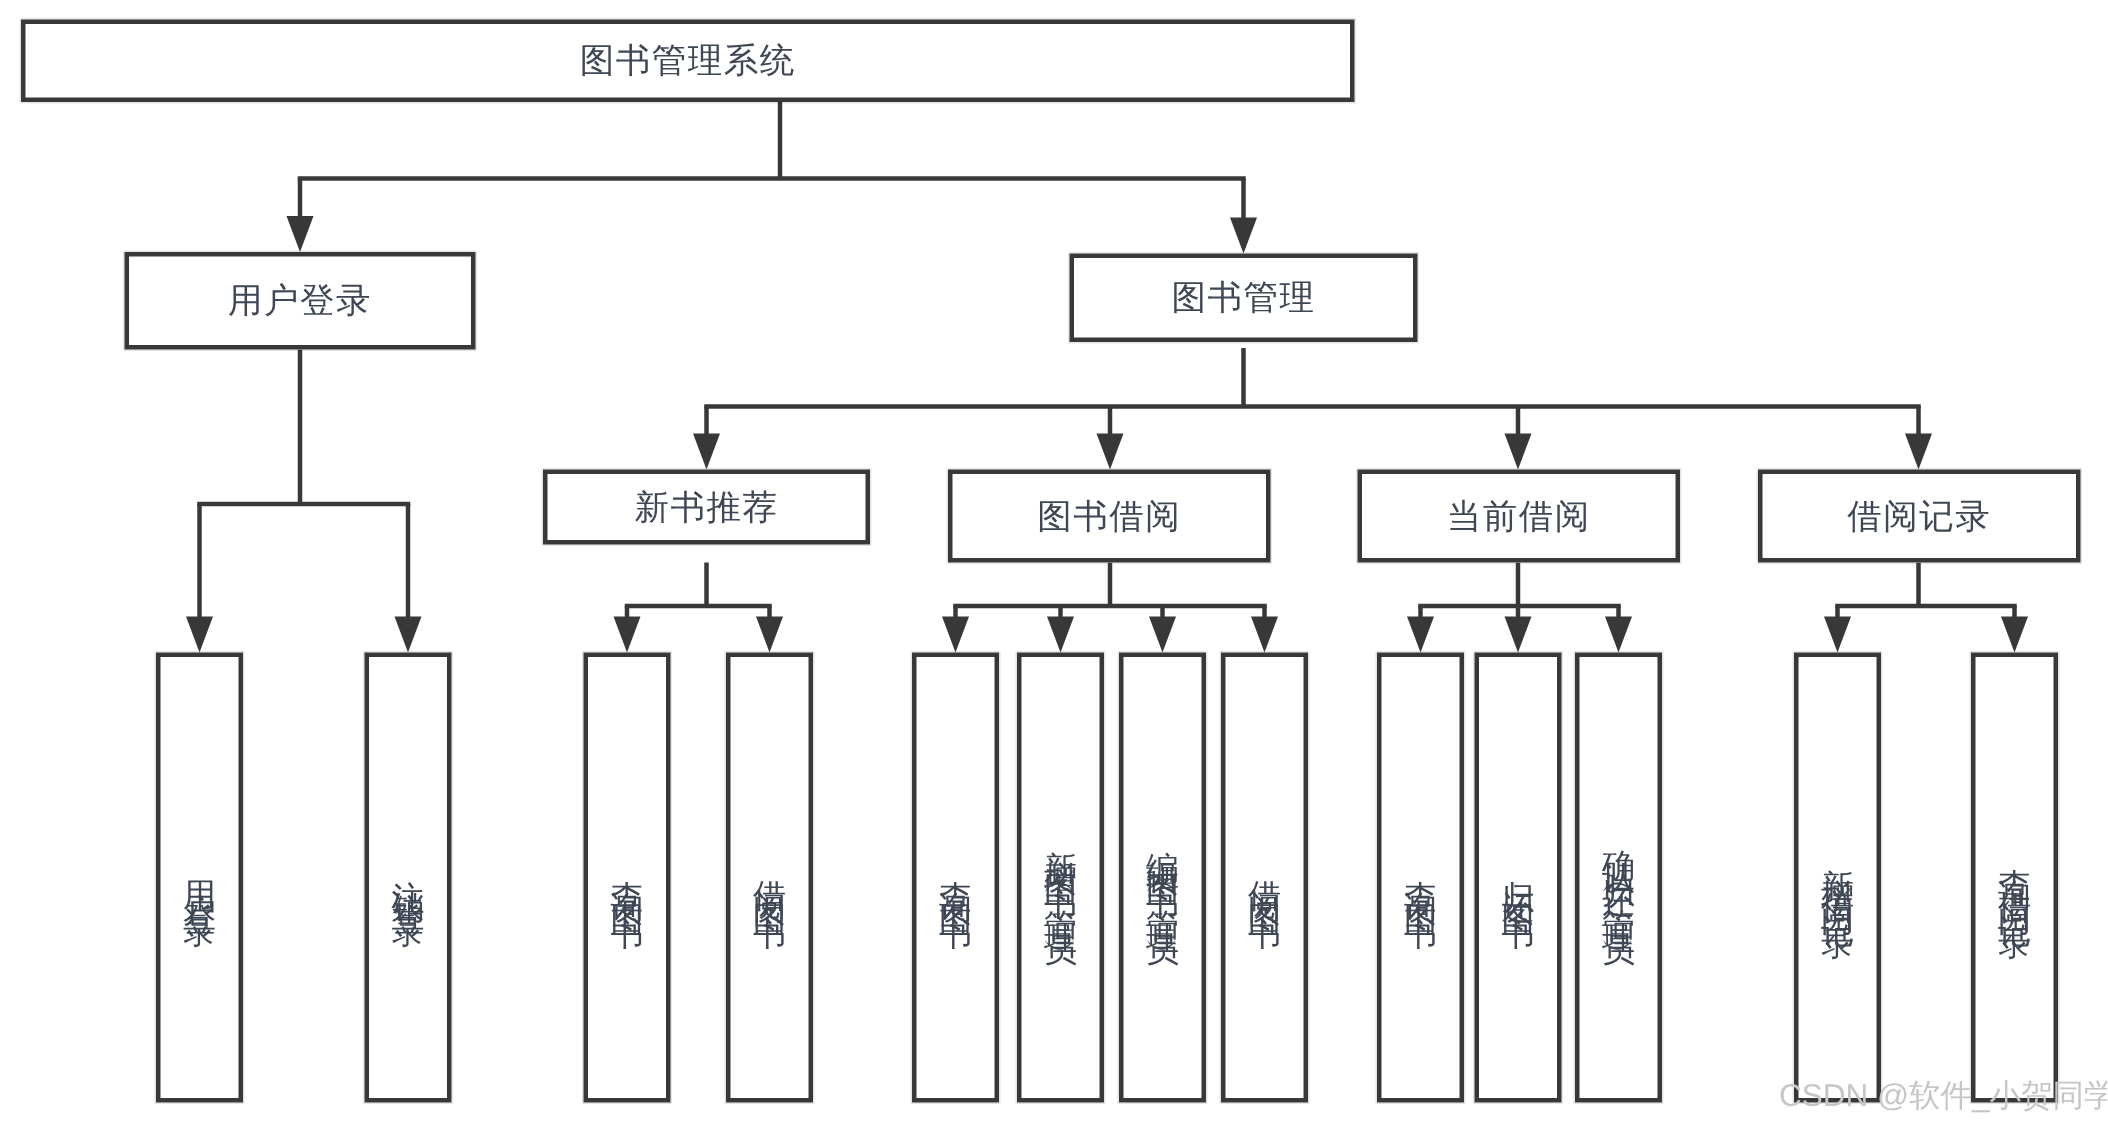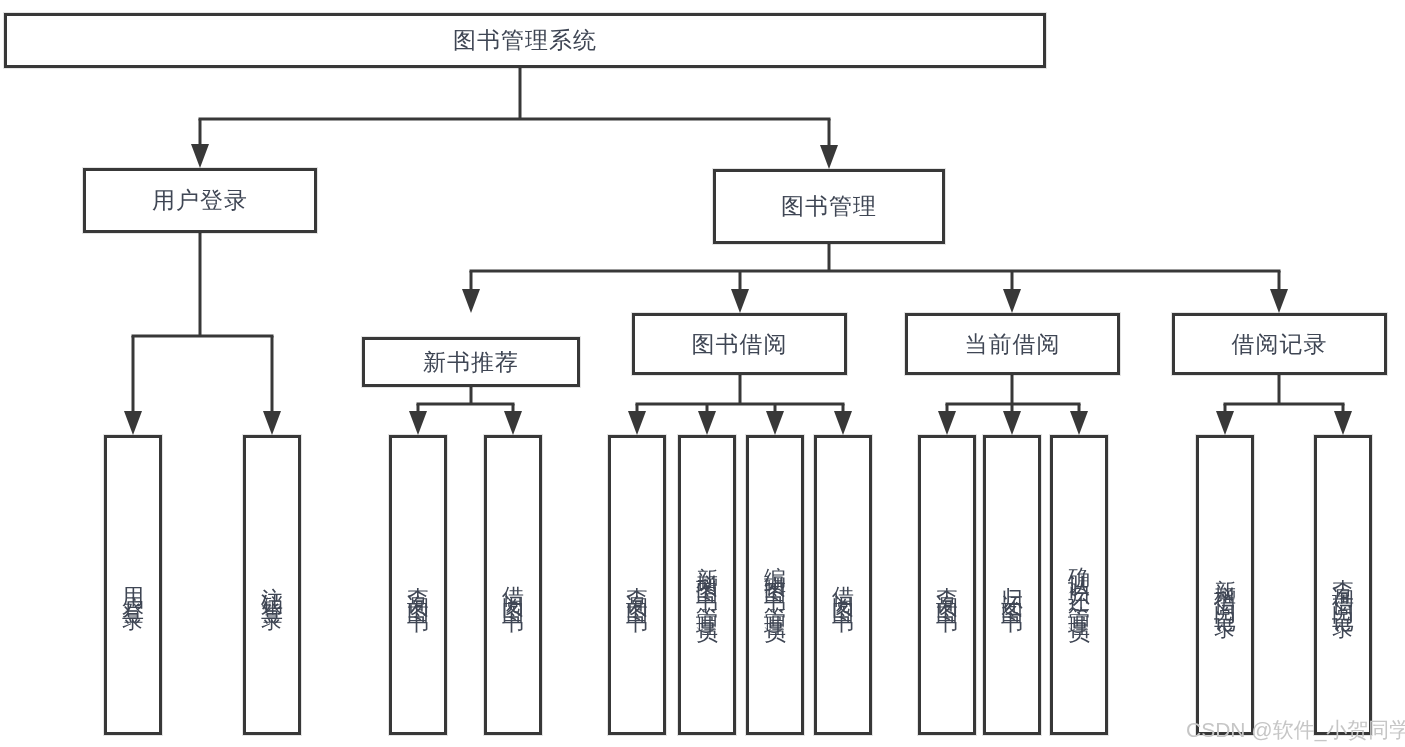--- a/index.html
+++ b/index.html
@@ -120,26 +120,26 @@
     <polygon points="1070,411 1088,411 1079,435"></polygon>
 
     <path d="M1279 375 V404"></path>
     <path d="M1223.5 404 H1344.5"></path>
     <path d="M1225 404 V413"></path>
     <polygon points="1216,411 1234,411 1225,435"></polygon>
     <path d="M1343 404 V413"></path>
     <polygon points="1334,411 1352,411 1343,435"></polygon>
   </svg>
 
-  <div class="node" style="left:4px; top:13px; width:1042px; height:55px;">图书管理系统</div>
+  <div class="node" style="left:14px; top:13px; width:889px; height:55px;">图书管理系统</div>
 
   <div class="node" style="left:83px; top:168px; width:234px; height:65px;">用户登录</div>
-  <div class="node" style="left:713px; top:169px; width:232px; height:75px;">图书管理</div>
+  <div class="node" style="left:713px; top:169px; width:232px; height:59px;">图书管理</div>
 
-  <div class="node" style="left:362px; top:313px; width:218px; height:50px;margin-top:24px;">新书推荐</div>
+  <div class="node" style="left:362px; top:313px; width:218px; height:50px;">新书推荐</div>
   <div class="node" style="left:632px; top:313px; width:215px; height:62px;text-align:center;">图书借阅</div>
   <div class="node" style="left:905px; top:313px; width:215px; height:62px;font-family:Liberation Serif, serif;">当前借阅</div>
   <div class="node" style="left:1172px; top:313px; width:215px; height:62px;">借阅记录</div>
 
   <div class="node vnode" style="left:104px; top:435px; width:58px; height:300px;">
     <span>用户登录</span>
   </div>
   <div class="node vnode" style="left:243px; top:435px; width:58px; height:300px;">
     <span>注销登录</span>
   </div>

